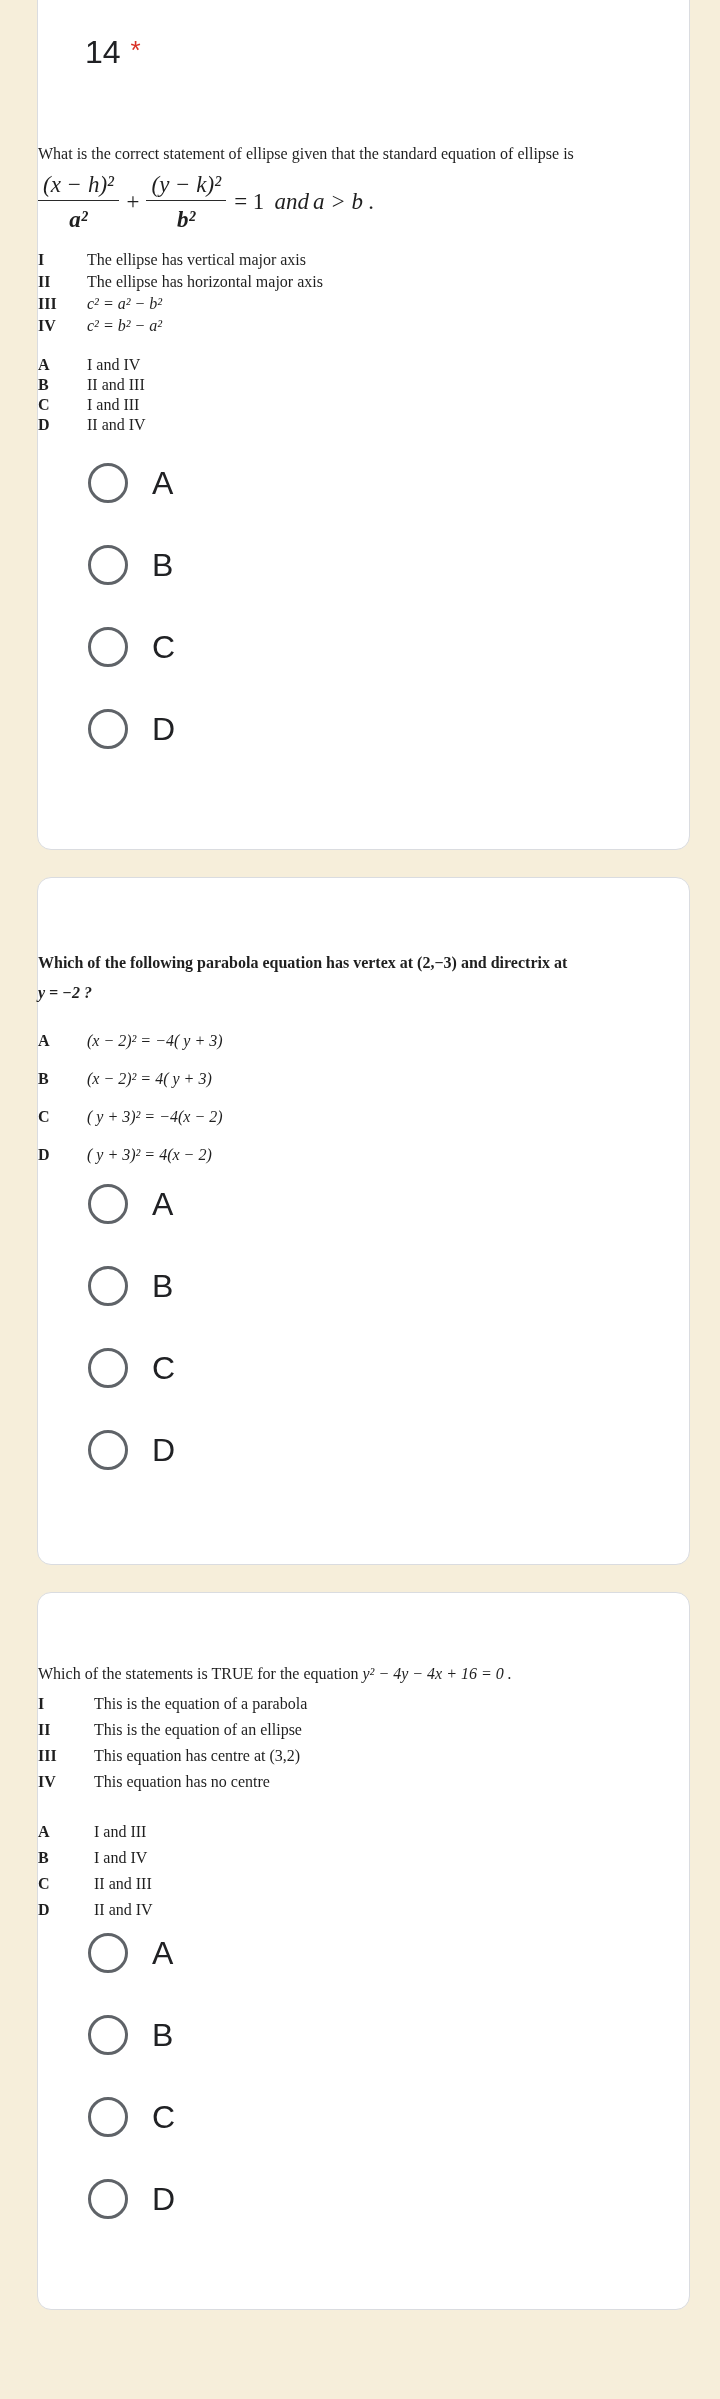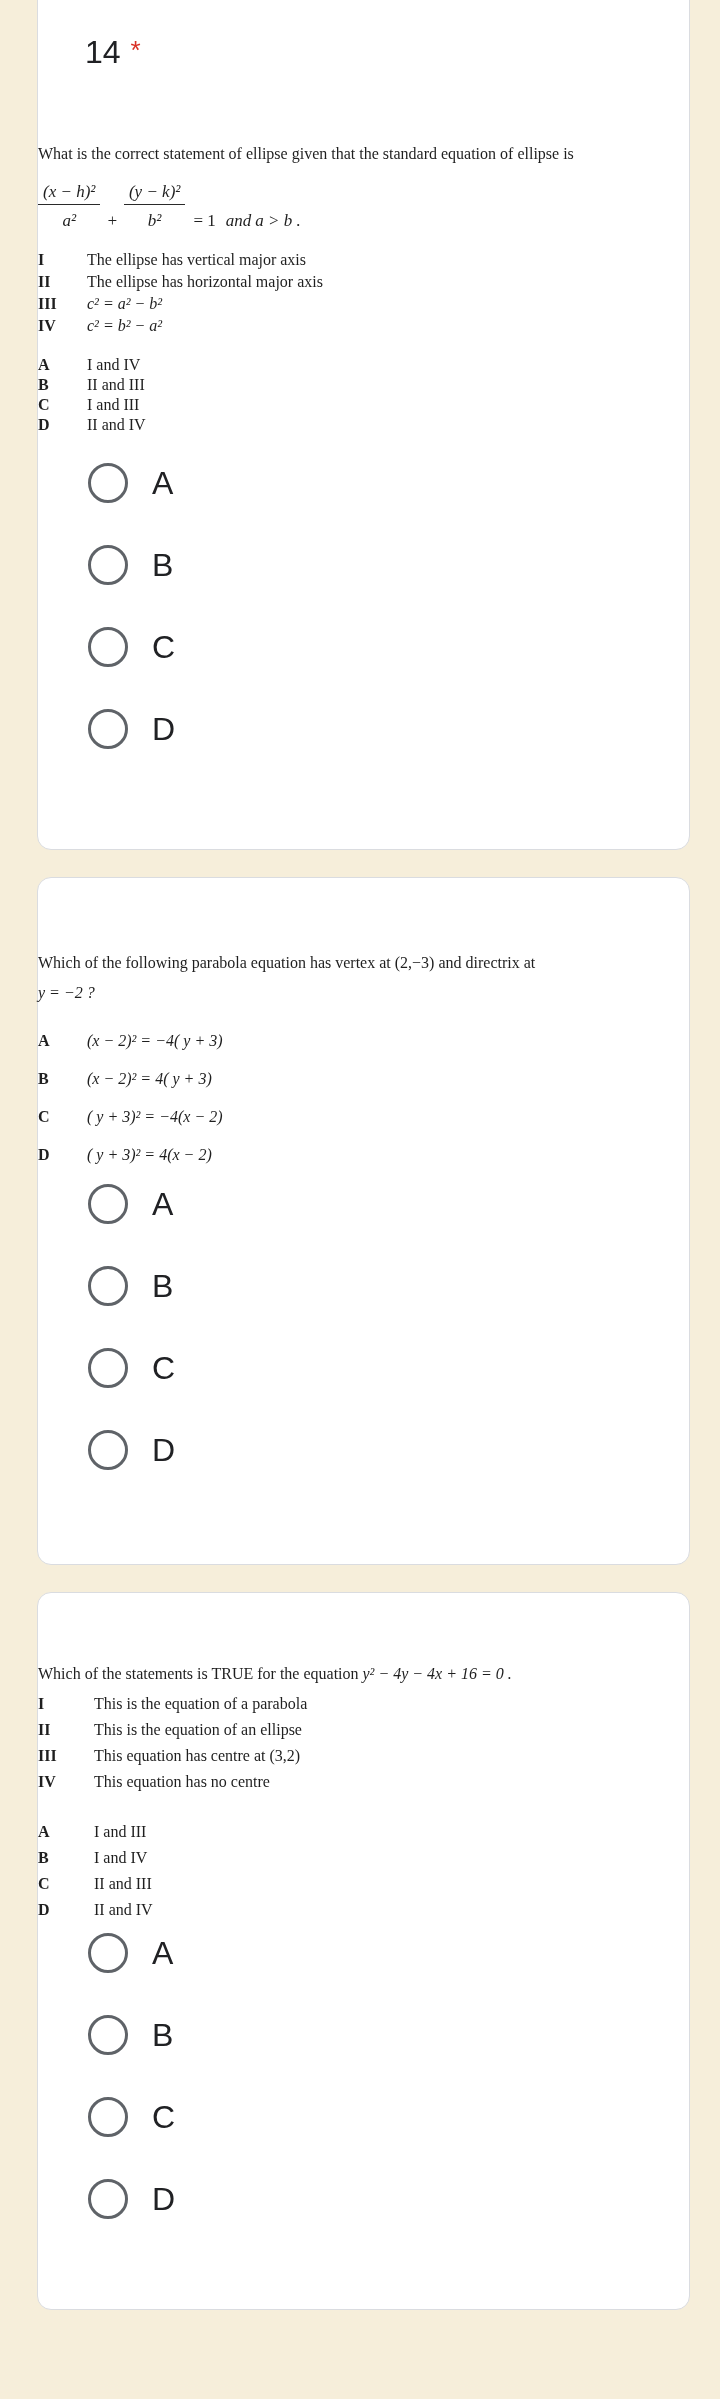--- a/index.html
+++ b/index.html
@@ -41,41 +41,41 @@
     font-size:16px;
   }
   .serif-line { white-space:nowrap; line-height:22px; }
   .math { font-style:italic; }
 
   
   .equation {
     margin-top:8px;
     height:58px;
     display:flex;
-    align-items:flex-end;
-    font-size:17px;
+    align-items:center;
+    font-size:23px;
     white-space:nowrap;
   }
   .frac { display:inline-block; text-align:center; font-style:italic; }
   .frac .num { display:block; padding:0 5px 2px; border-bottom:1.5px solid #2a2a2a; }
-  .frac .den { display:block; padding-top:6px; }
+  .frac .den { display:block; padding-top:6px;font-weight:bold; }
   .eq-op { margin:0 6px; font-style:italic; }
   .eq-eq { margin:0 6px 0 8px; }
   .eq-conj { margin:0 4px;font-style:italic; }
 
   
   .img-rows { }
   .img-row { display:flex; }
   .img-row .lbl { font-weight:bold; flex:0 0 49px; }
   .wide .lbl { flex:0 0 56px; }
   .q14-stmts { margin-top:18px; }
   .q14-stmts .img-row { line-height:22px; }
   .q14-choices { margin-top:18px; }
   .q14-choices .img-row { line-height:20px; }
-  .q16-lines .serif-line { line-height:30px; }
+  .q16-lines .serif-line { line-height:30px;font-weight:bold; }
   .q16-choices { margin-top:22px; }
   .q16-choices .img-row { line-height:22px; margin-bottom:16px; }
   .q15-stmts { margin-top:6px; }
   .q15-stmts .img-row { line-height:26px; }
   .q15-choices { margin-top:24px; }
   .q15-choices .img-row { line-height:26px; }
 
   
   .radio-group { margin-left:50px; }
   .radio-row {

